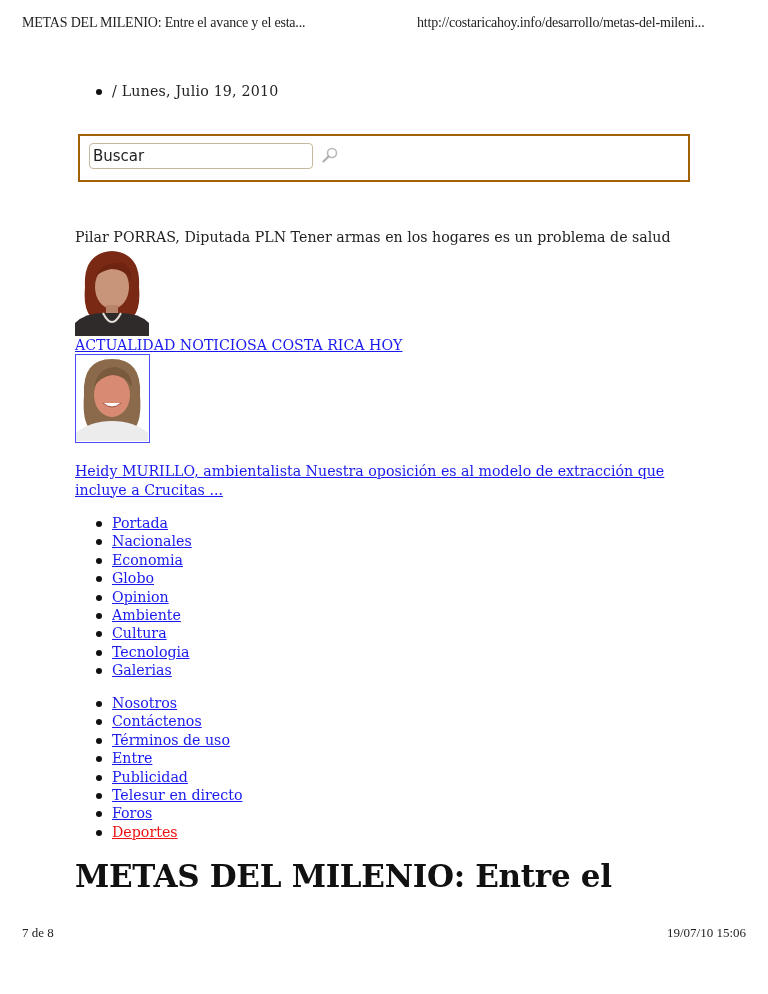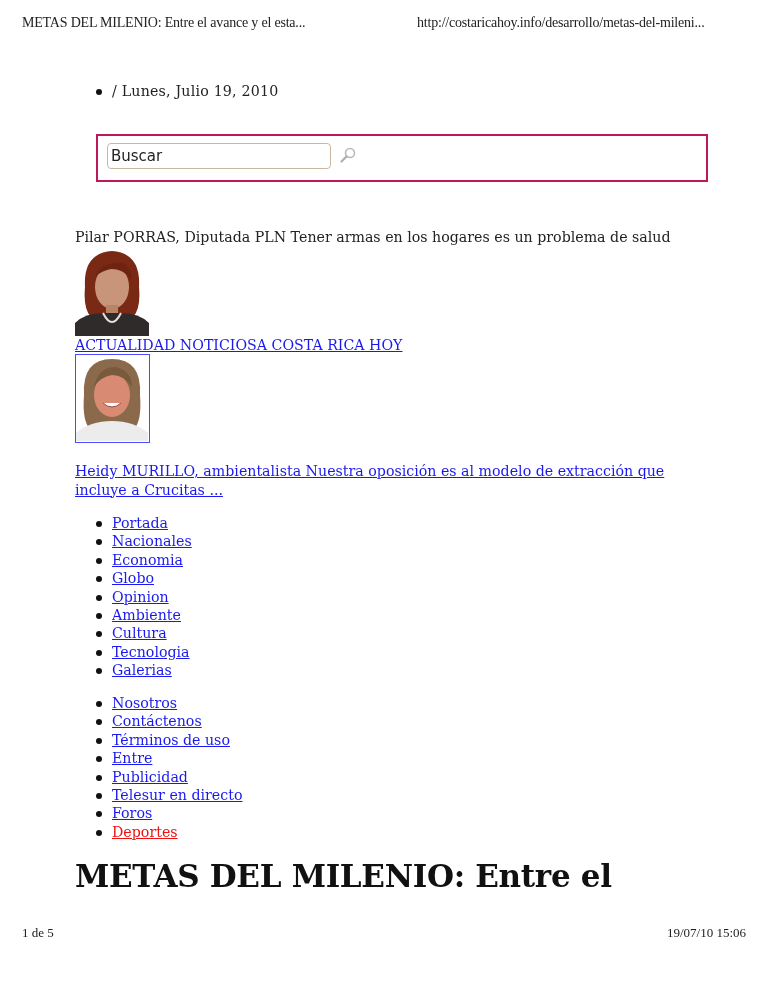--- a/index.html
+++ b/index.html
@@ -17,22 +17,22 @@
   ul.bul { list-style:none; margin:0; padding:0; position:absolute; left:94px; }
   ul.bul li { position:relative; font-size:14.2px; line-height:18.4px; padding-left:18px; }
   ul.bul li::before { content:""; position:absolute; left:2px; top:7px; width:6px; height:6px;
                       border-radius:50%; background:#111; }
   a { color:#1a1aee; text-decoration:underline; }
   a.red { color:#ee1111; }
 
   .top-list { top:82px; }
   .top-list li { letter-spacing:0.2px; }
 
-  .search-box { position:absolute; left:96px; top:134px; width:612px; height:48px;
-                border:2px solid #be185d; box-sizing:border-box; background:#fff; }
+  .search-box { position:absolute; left:78px; top:134px; width:612px; height:48px;
+                border:2px solid #a16207; box-sizing:border-box; background:#fff; }
   .search-input { position:absolute; left:9px; top:7px; width:224px; height:26px;
                   border:1.5px solid #c8b8a0; border-radius:4px; box-sizing:border-box;
                   font-family:"DejaVu Sans", sans-serif; font-size:15px; color:#222;
                   padding:2px 3px; background:#fff; outline:none; }
   .search-icon { position:absolute; left:241px; top:10px; width:18px; height:18px; }
 
   .para { position:absolute; left:75px; width:620px; font-size:14.2px; line-height:18.6px; color:#222; }
   .p1 { top:198px;margin-top:30px; }
   .photo { position:absolute; overflow:hidden; }
   .photo1 { left:75px; top:247px; width:74px; height:89px; }
@@ -110,14 +110,14 @@
   <li><a href="#">Términos de uso</a></li>
   <li><a href="#">Entre</a></li>
   <li><a href="#">Publicidad</a></li>
   <li><a href="#">Telesur en directo</a></li>
   <li><a href="#">Foros</a></li>
   <li><a href="#" class="red">Deportes</a></li>
 </ul>
 
 <h1 class="title">METAS DEL MILENIO: Entre el</h1>
 
-<div class="ftr ftr-left">1 de 5</div>
+<div class="ftr ftr-left">7 de 8</div>
 <div class="ftr ftr-right">19/07/10 15:06</div>
 
 </body></html>

